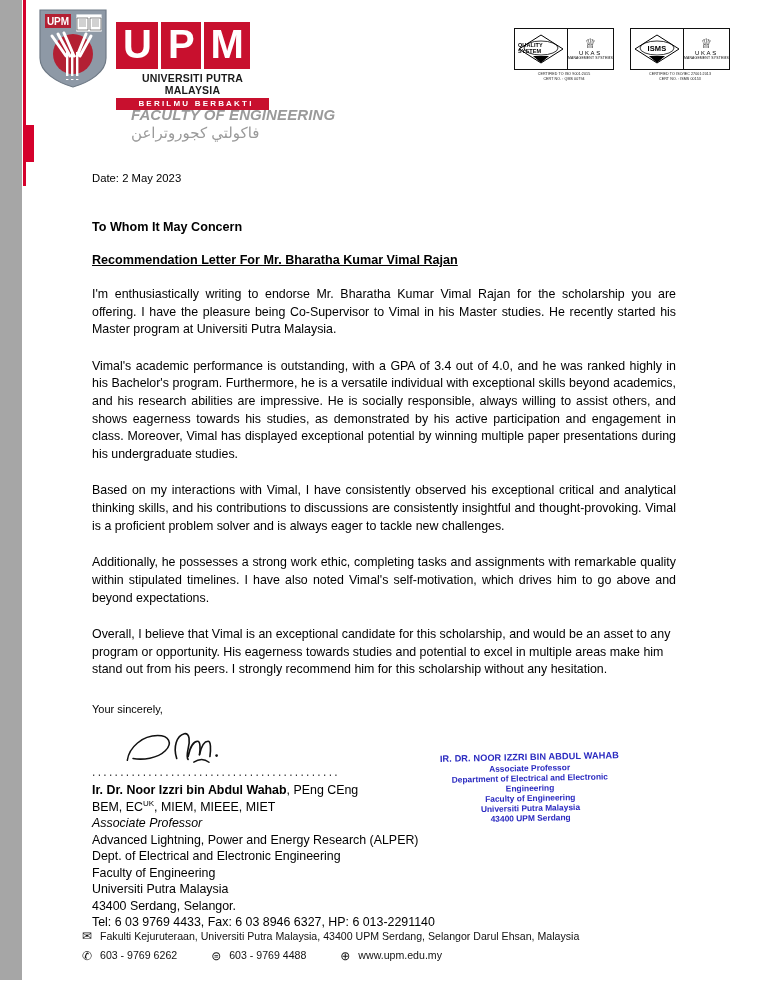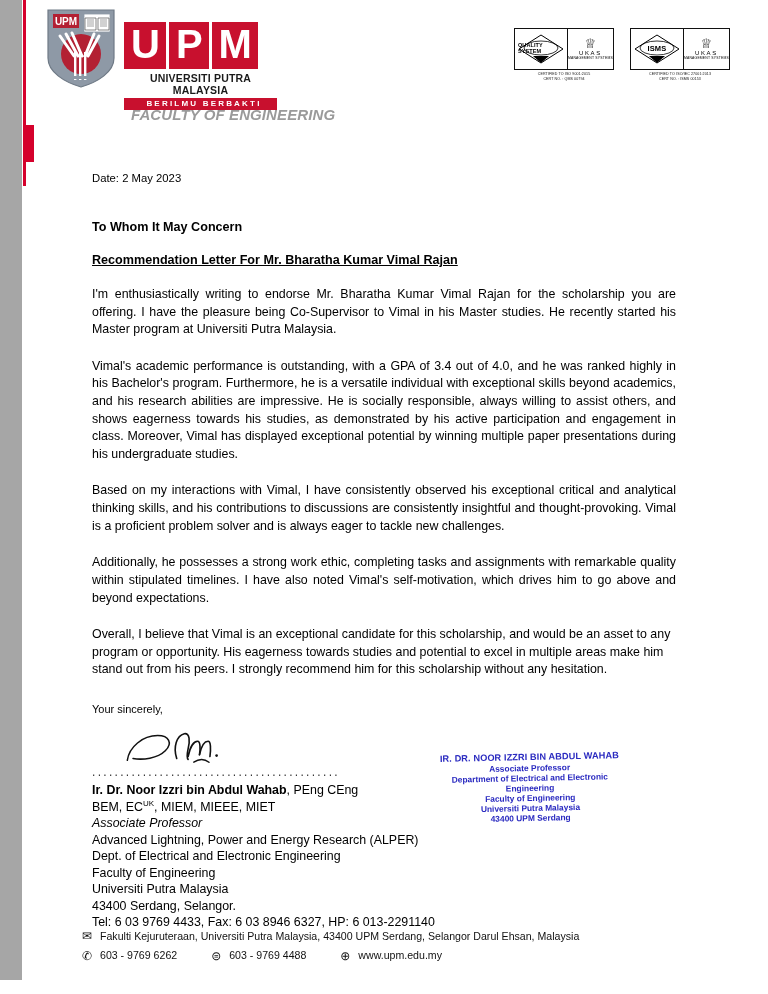--- a/index.html
+++ b/index.html
@@ -41,21 +41,21 @@
     left: 25px;
     top: 125px;
     width: 9px;
     height: 37px;
     background: #d5012c;
   }
 
   
   .logo-wrap {
     position: absolute;
-    left: 44px;
+    left: 36px;
     top: 8px;
     display: flex;
     align-items: flex-start;
   }
   .crest { width: 74px; height: 80px; }
   .wordmark { margin-left: 6px; margin-top: 14px; }
   .wm-upm {
     display: flex;
     gap: 3px;
   }
@@ -372,20 +372,21 @@
       <div class="cert-caption">
         <div>CERTIFIED TO ISO/IEC 27001:2013</div>
         <div>CERT NO. : ISMS 00153</div>
       </div>
     </div>
 
   </div>
 
   <div class="faculty">
     <div class="fac-en">FACULTY OF ENGINEERING</div>
+    <div class="fac-ar">فاكولتي كجوروتراعن</div>
   </div>
 
   <div class="letter">
     <div class="date">Date: 2 May 2023</div>
     <div class="salutation">To Whom It May Concern</div>
     <div class="subject">Recommendation Letter For Mr. Bharatha Kumar Vimal Rajan</div>
     <p class="para">I'm enthusiastically writing to endorse Mr. Bharatha Kumar Vimal Rajan for the scholarship you are offering. I have the pleasure being Co-Supervisor to Vimal in his Master studies. He recently started his Master program at Universiti Putra Malaysia.</p>
     <p class="para">Vimal's academic performance is outstanding, with a GPA of 3.4 out of 4.0, and he was ranked highly in his Bachelor's program. Furthermore, he is a versatile individual with exceptional skills beyond academics, and his research abilities are impressive. He is socially responsible, always willing to assist others, and shows eagerness towards his studies, as demonstrated by his active participation and engagement in class. Moreover, Vimal has displayed exceptional potential by winning multiple paper presentations during his undergraduate studies.</p>
     <p class="para">Based on my interactions with Vimal, I have consistently observed his exceptional critical and analytical thinking skills, and his contributions to discussions are consistently insightful and thought-provoking. Vimal is a proficient problem solver and is always eager to tackle new challenges.</p>
     <p class="para">Additionally, he possesses a strong work ethic, completing tasks and assignments with remarkable quality within stipulated timelines. I have also noted Vimal's self-motivation, which drives him to go above and beyond expectations.</p>

